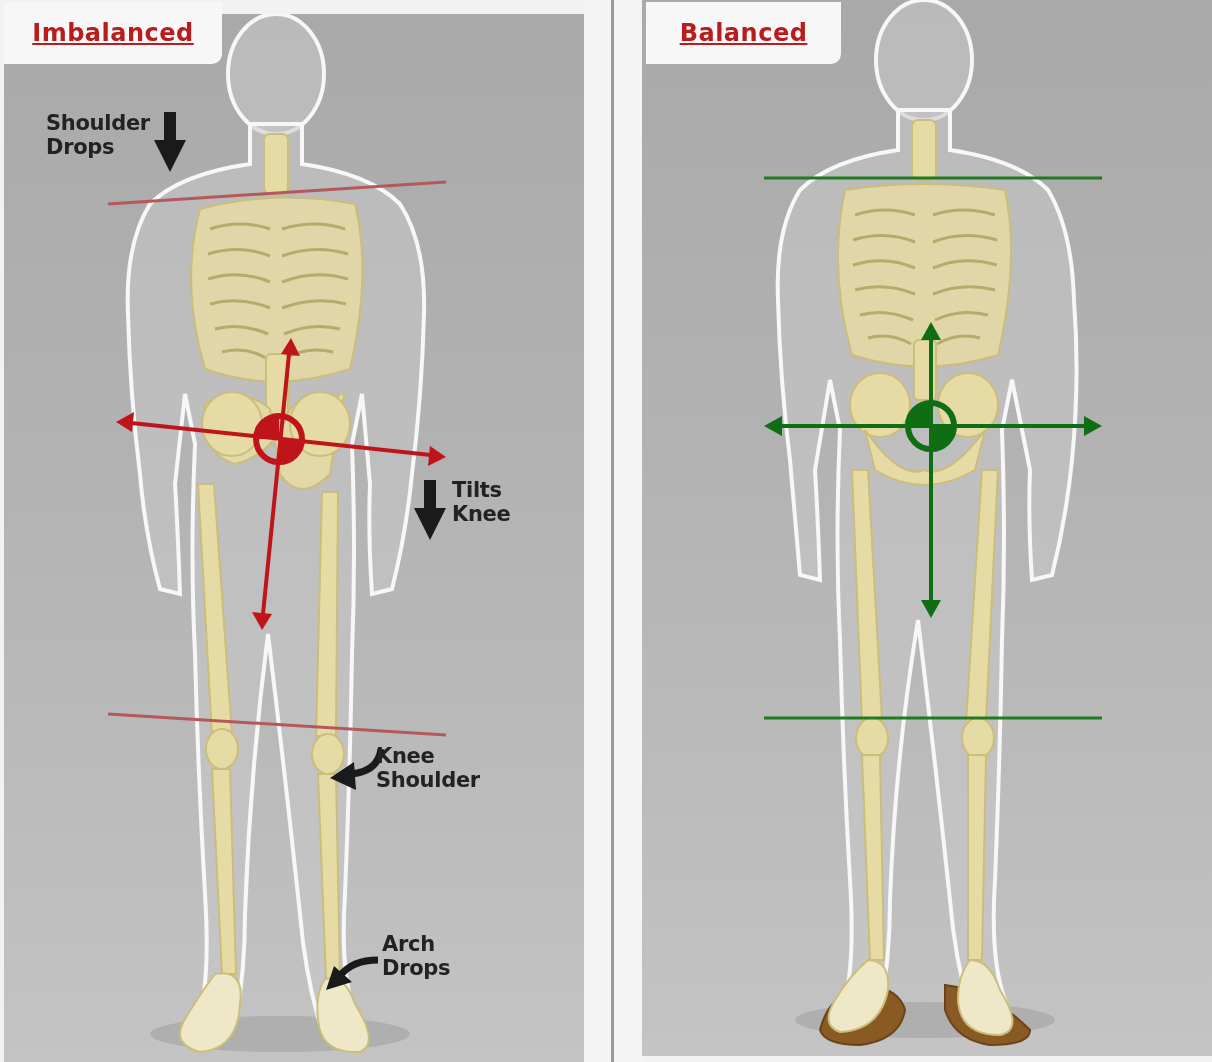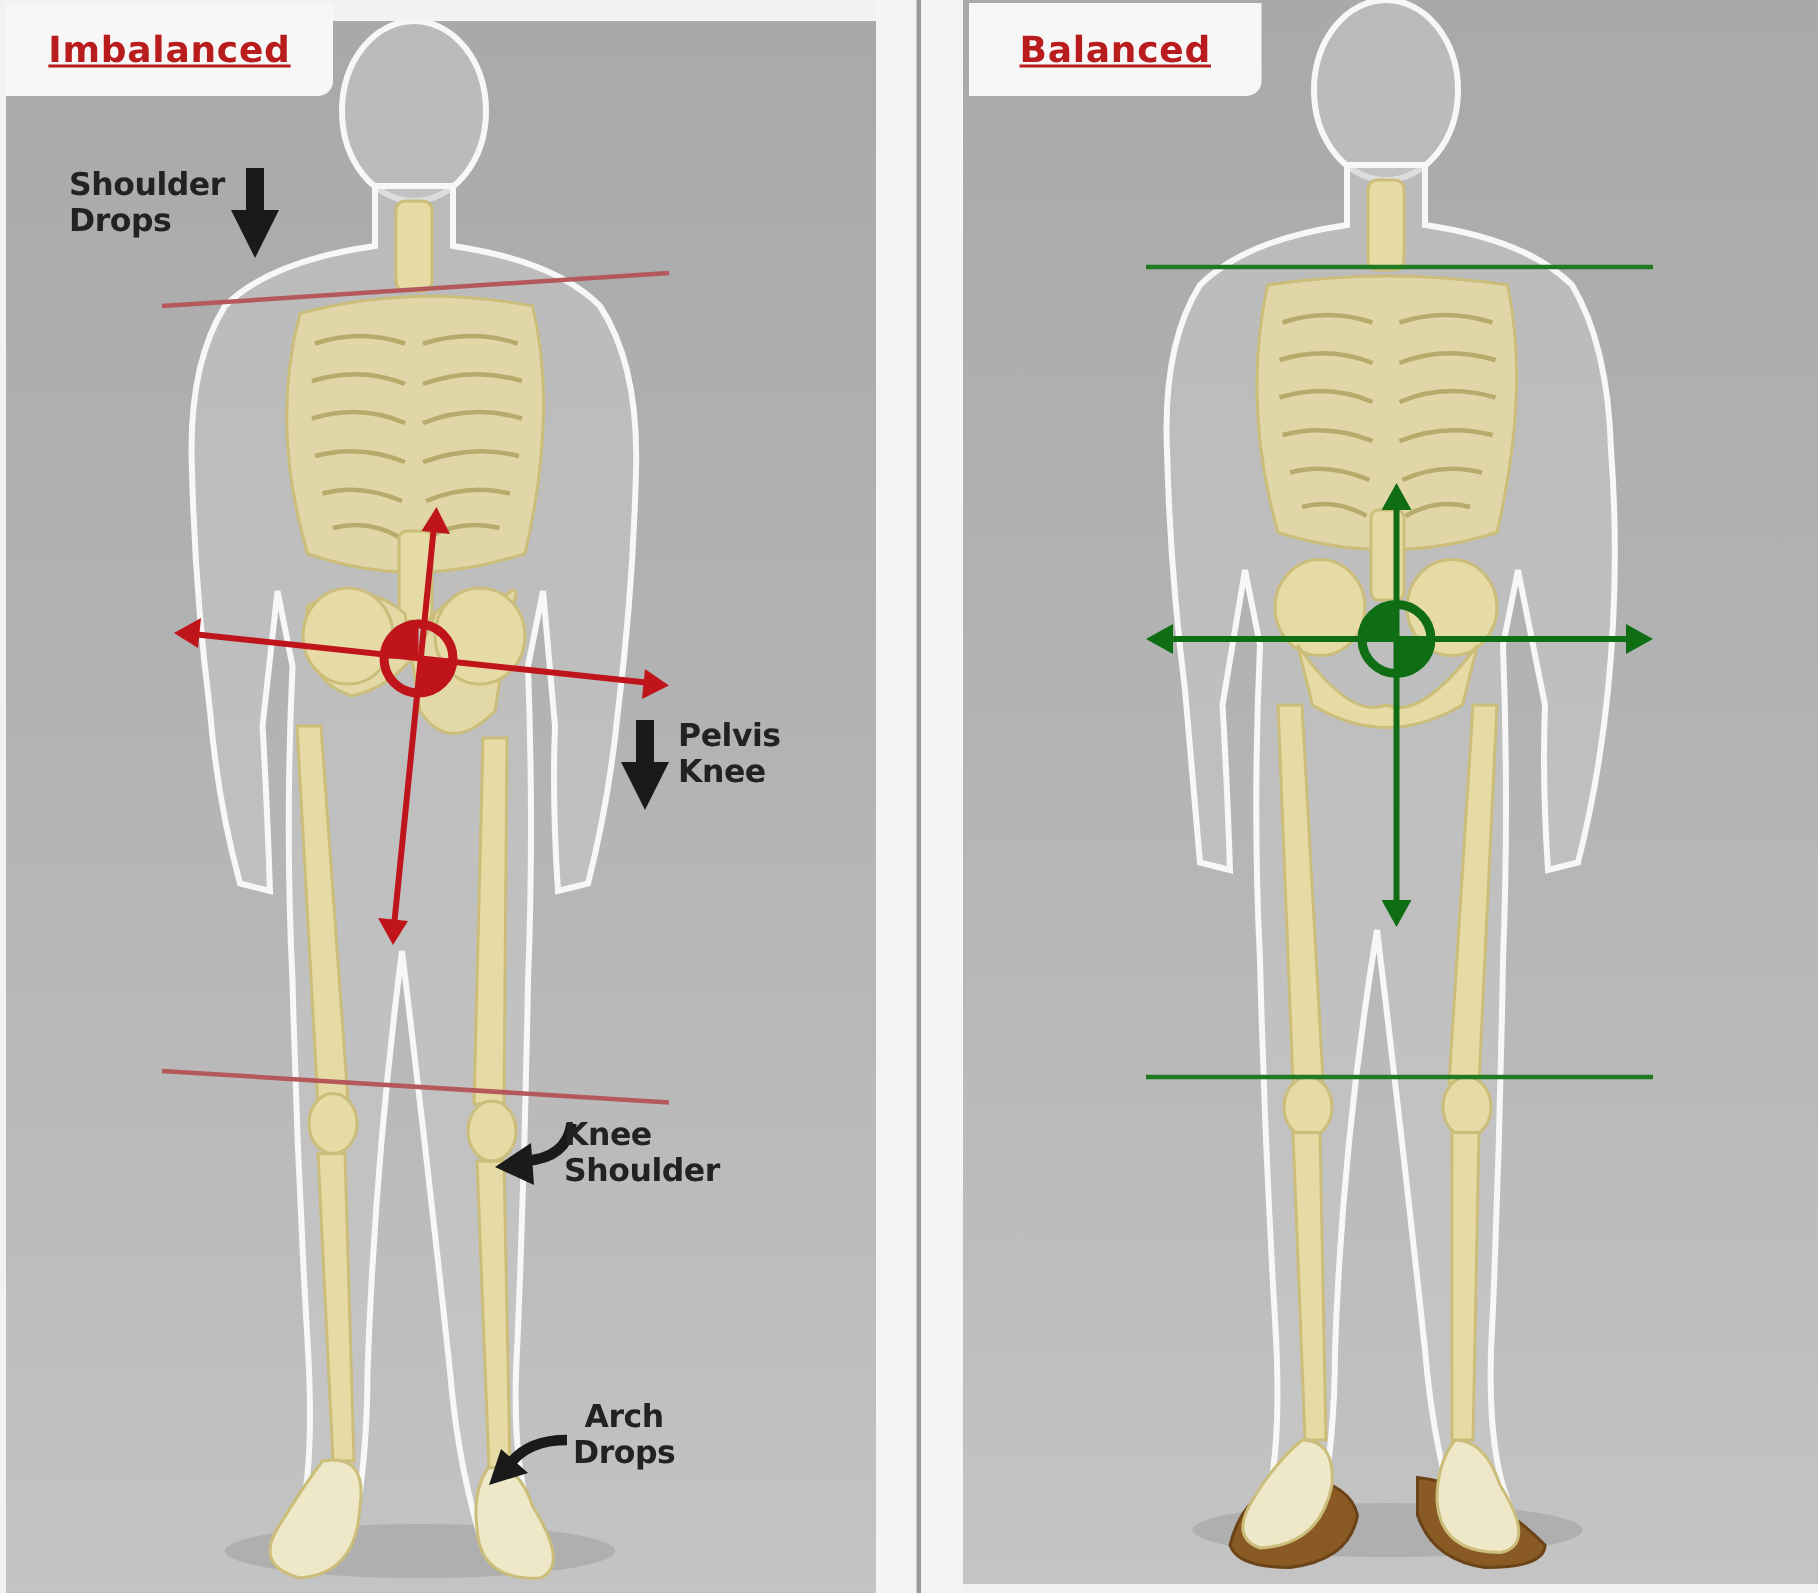--- a/index.html
+++ b/index.html
@@ -103,28 +103,28 @@
       <path d="M378 946 Q352 946 340 962"></path>
       <polygon points="326,976 334,952 352,968" fill="#1a1a1a" stroke="none"></polygon>
     </g>
   </svg>
 
   <div class="label" style="left:42px;top:97px;">
     <div>Shoulder</div>
     <div>Drops</div>
   </div>
   <div class="label" style="left:448px;top:464px;">
-    <div>Pelvis</div>
+    <div>Tilts</div>
     <div>Knee</div>
   </div>
   <div class="label" style="left:372px;top:730px;">
     <div>Knee</div>
     <div>Shoulder</div>
   </div>
-  <div class="label" style="left:378px;top:918px;text-align:center;">
+  <div class="label" style="left:378px;top:918px;">
     <div>Arch</div>
     <div>Drops</div>
   </div>
 </div>
 
 <div class="panel" id="panel-right">
   <svg width="570" height="1056" viewBox="642 0 570 1056">
     <ellipse cx="925" cy="1020" rx="130" ry="18" fill="#9c9c9c" opacity="0.5"></ellipse>
     <g fill="#c9c9c9" fill-opacity="0.55" stroke="#f7f7f7" stroke-width="4">
       <ellipse cx="924" cy="60" rx="48" ry="60"></ellipse>

